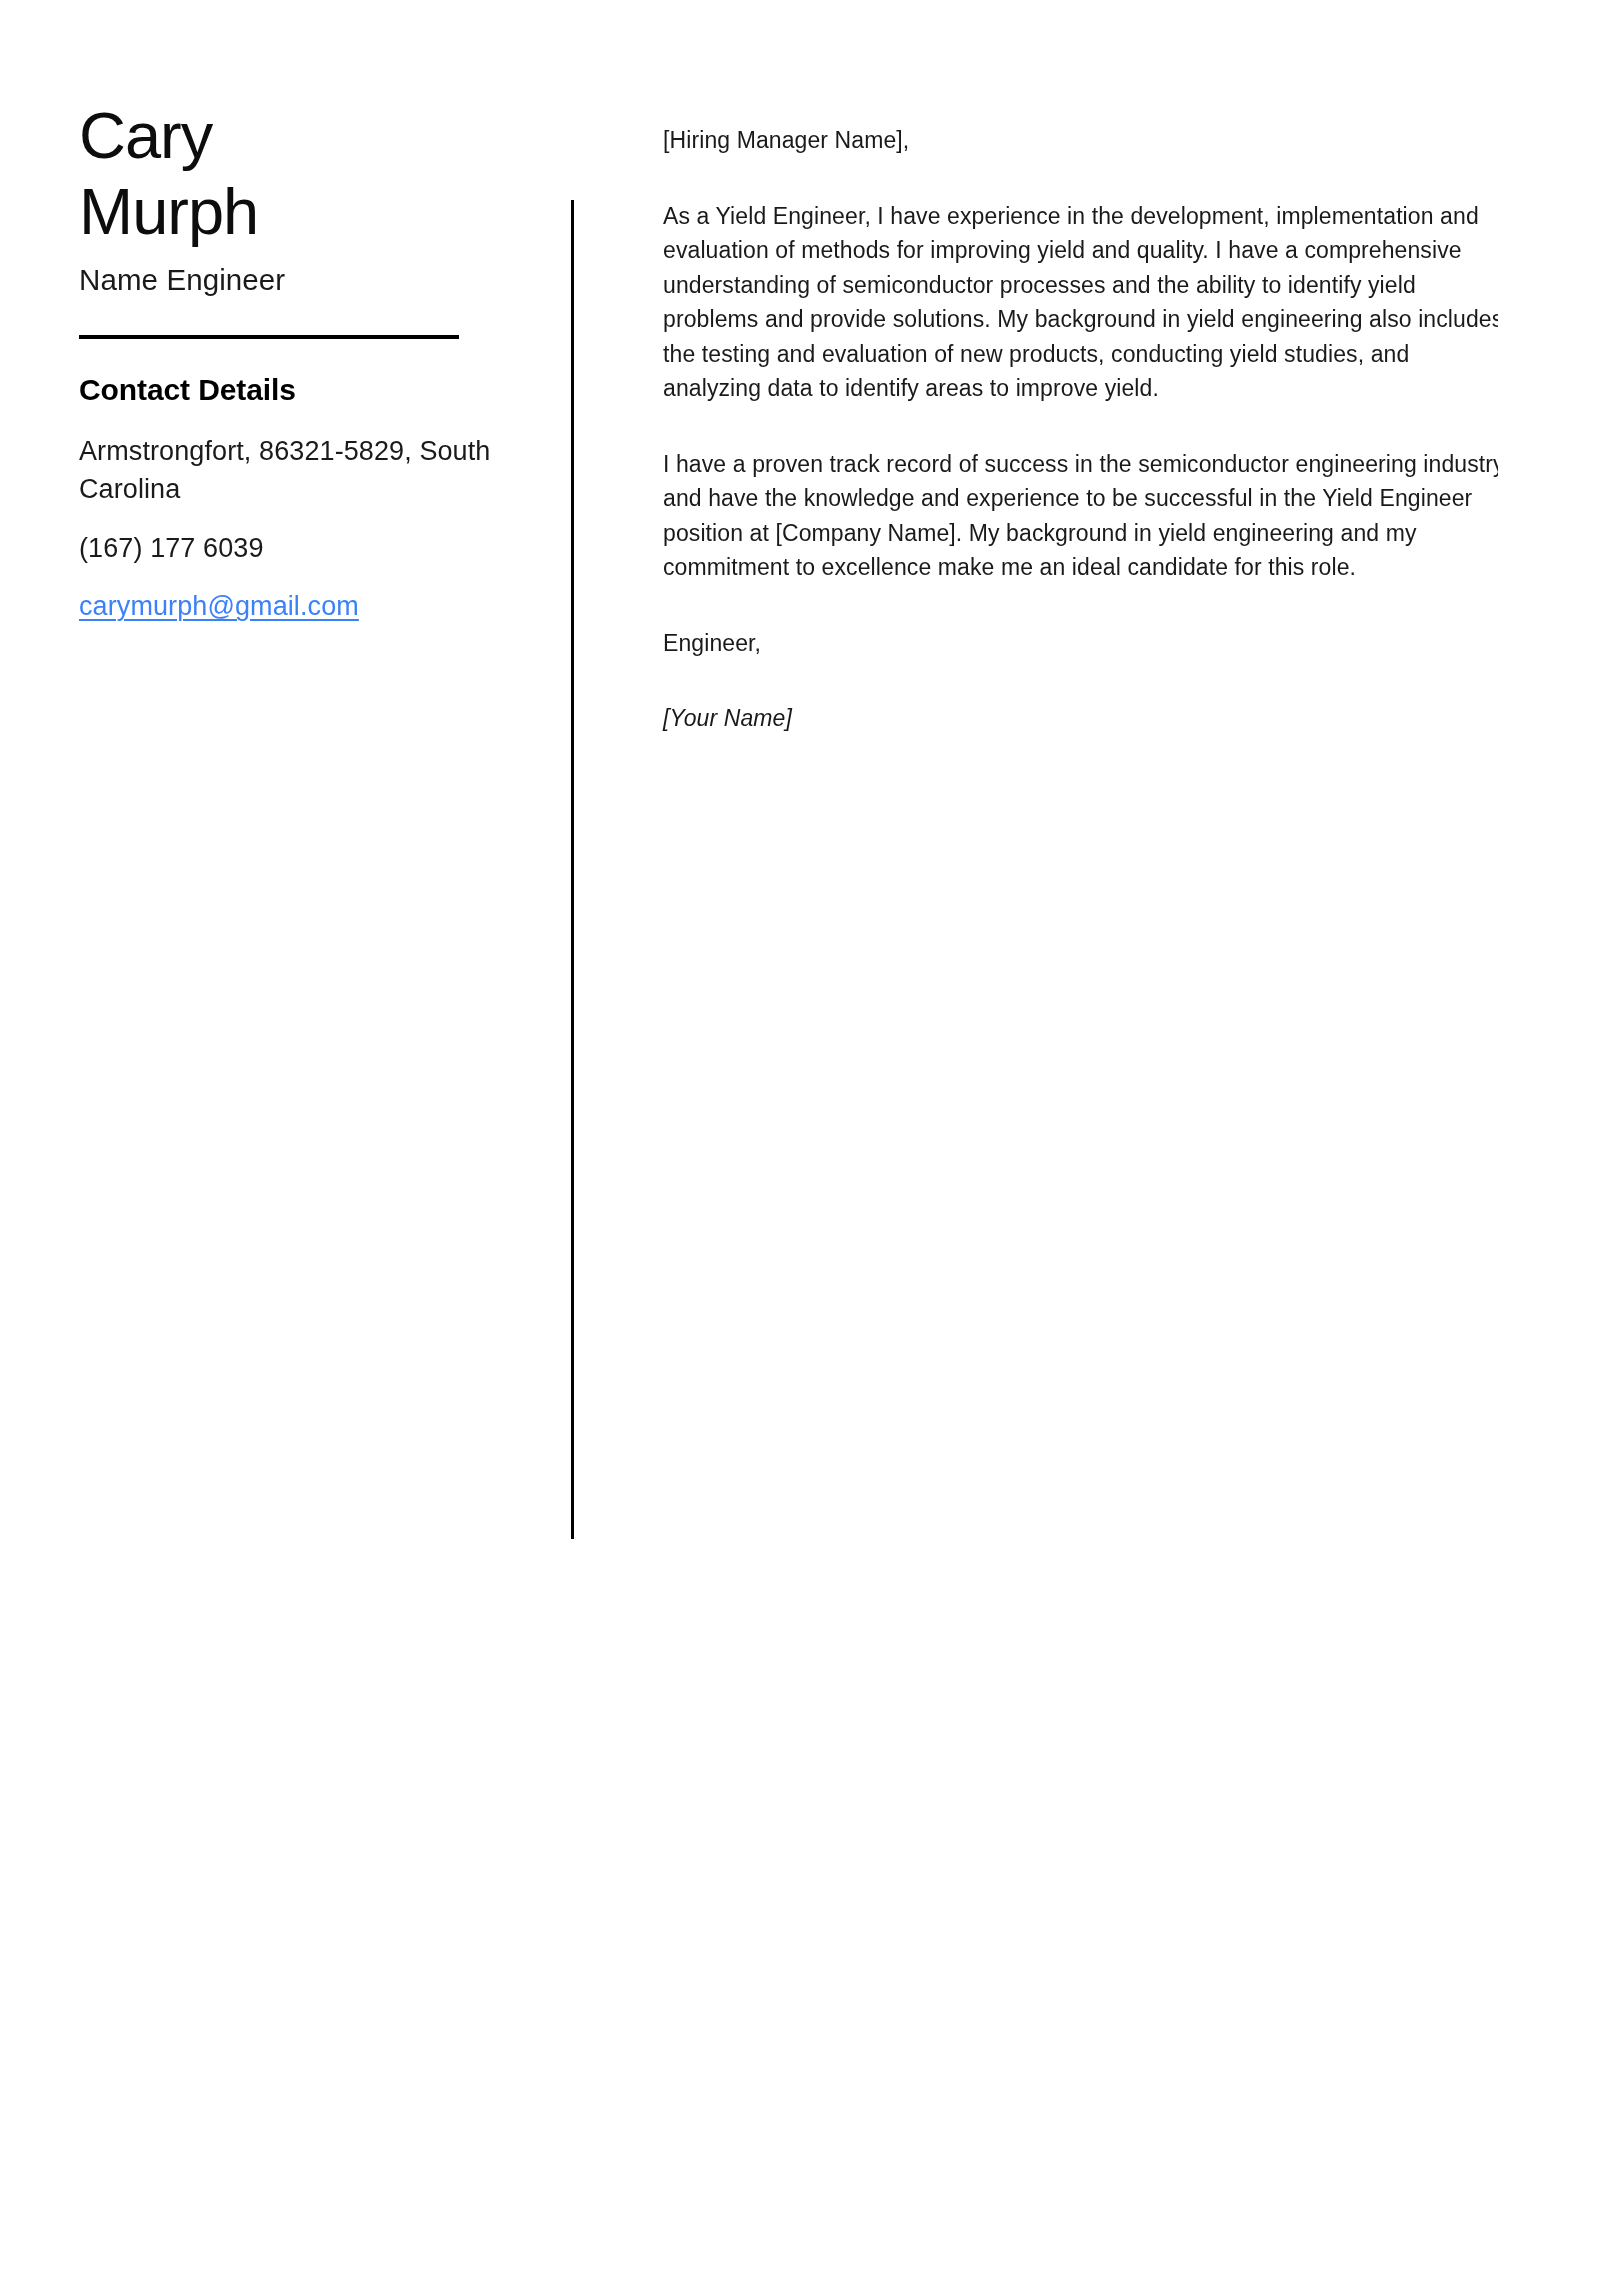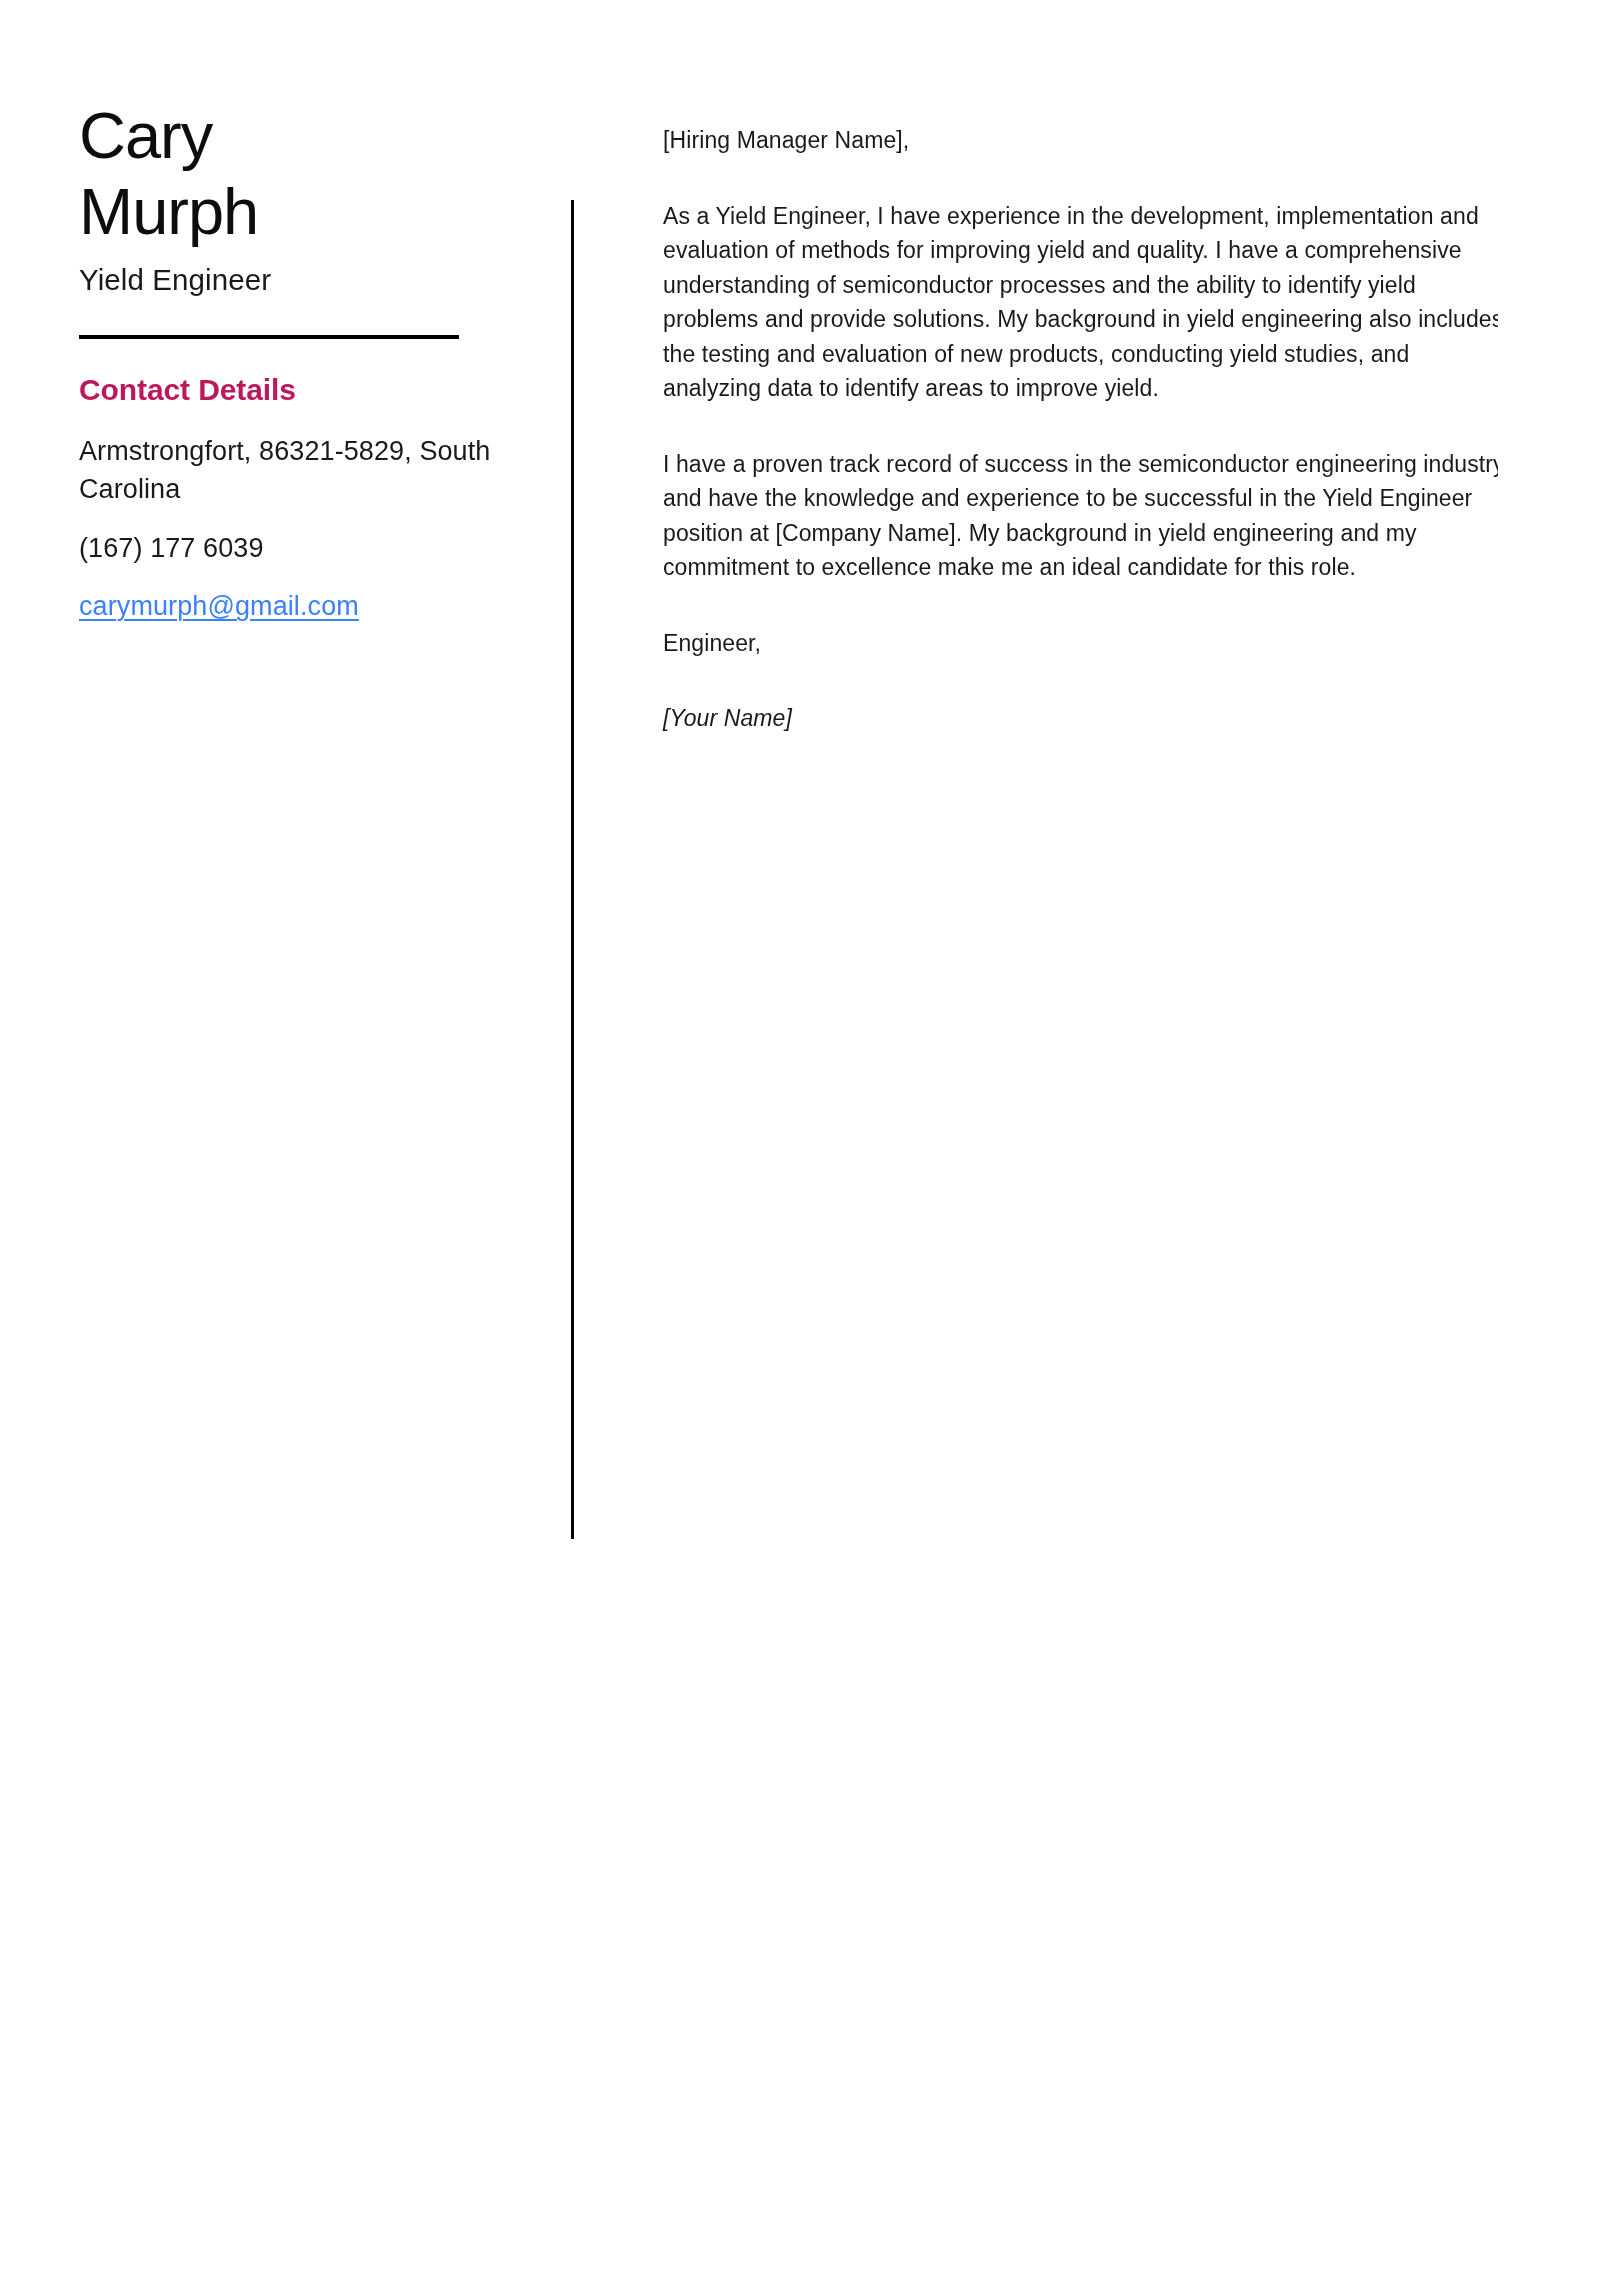--- a/index.html
+++ b/index.html
@@ -60,21 +60,21 @@
     width: 380px;
     height: 3.3px;
     background: #000000;
   }
 
   .contact-heading {
     margin-top: 34px;
     font-size: 30px;
     font-weight: 700;
     letter-spacing: -0.1px;
-    color: #be185d;
+    color: #000000;
   }
 
   .contact-list {
     margin-top: 25px;
   }
 
   .contact-item {
     font-size: 27px;
     font-weight: 400;
     line-height: 1.44;
@@ -132,21 +132,21 @@
 
 <div class="page">
 
   <div class="sidebar">
 
     <div class="name-block">
       <span class="name-line">Cary</span>
       <span class="name-line">Murph</span>
     </div>
 
-    <div class="job-title">Yield Engineer</div>
+    <div class="job-title">Name Engineer</div>
 
     <div class="rule-horizontal"></div>
 
     <div class="contact-heading">Contact Details</div>
 
     <div class="contact-list">
       <div class="contact-item">Armstrongfort, 86321-5829, South Carolina</div>
       <div class="contact-item">(167) 177 6039</div>
       <div class="contact-item contact-email">carymurph@gmail.com</div>
     </div>

